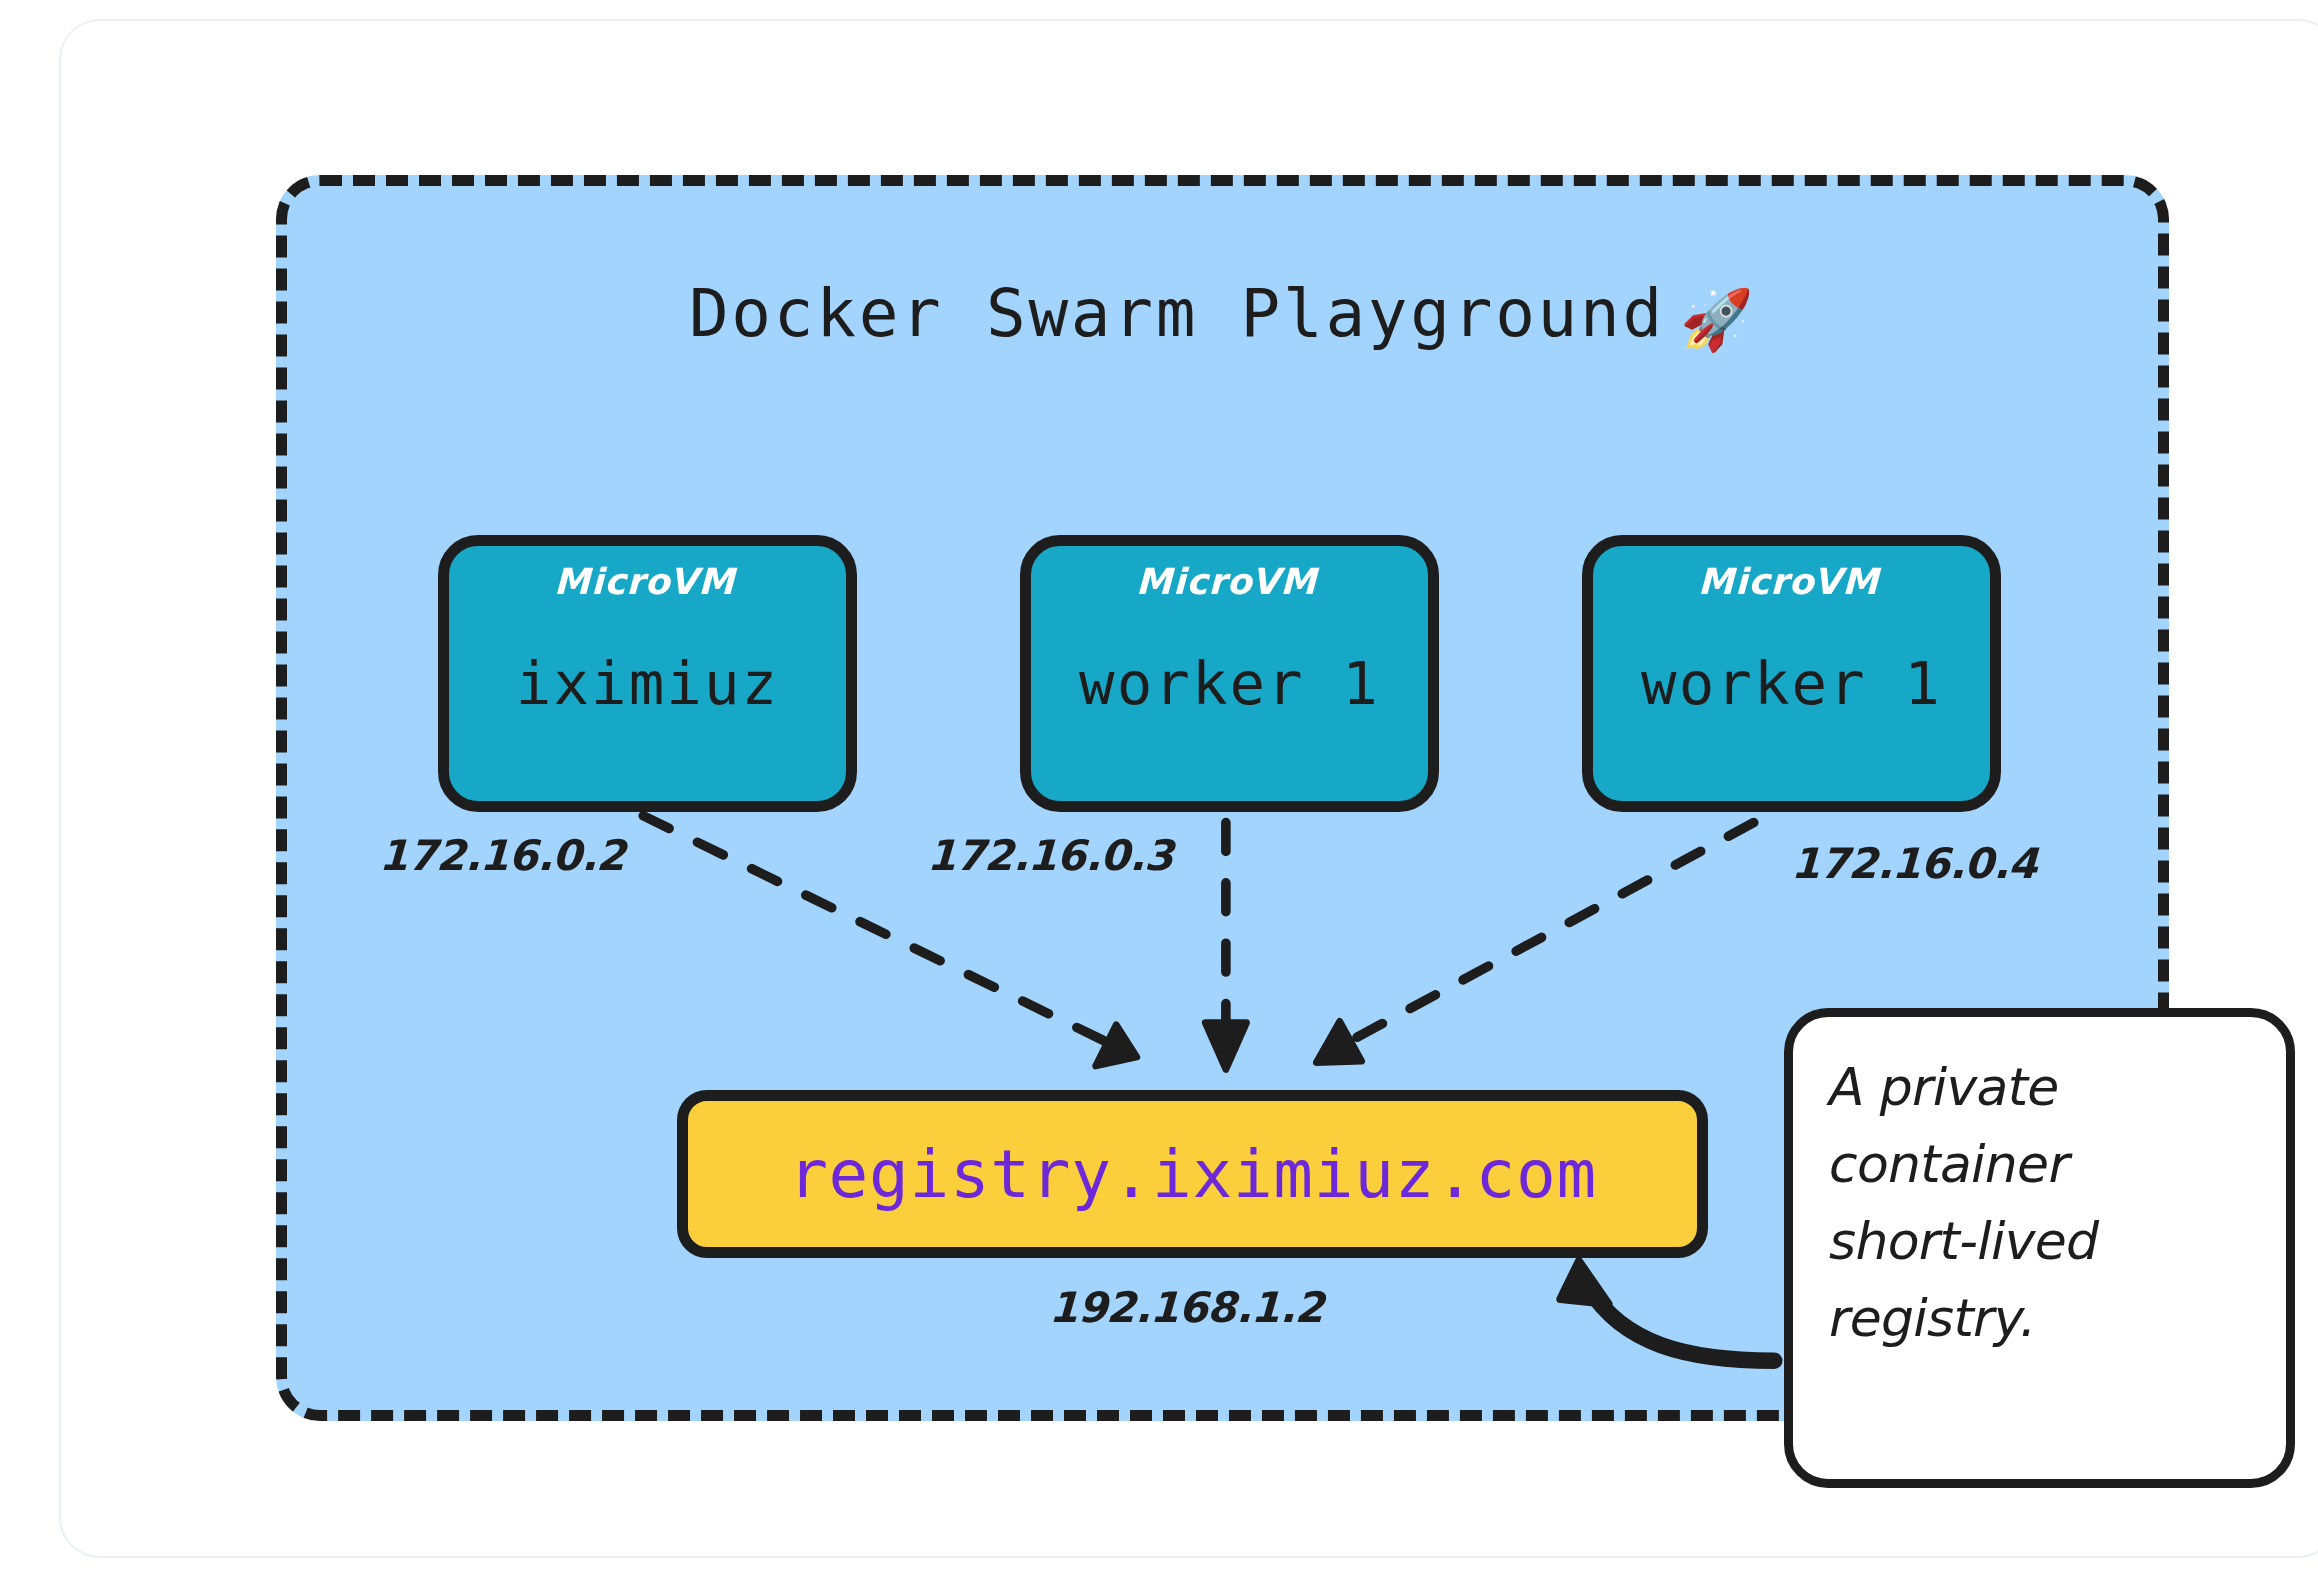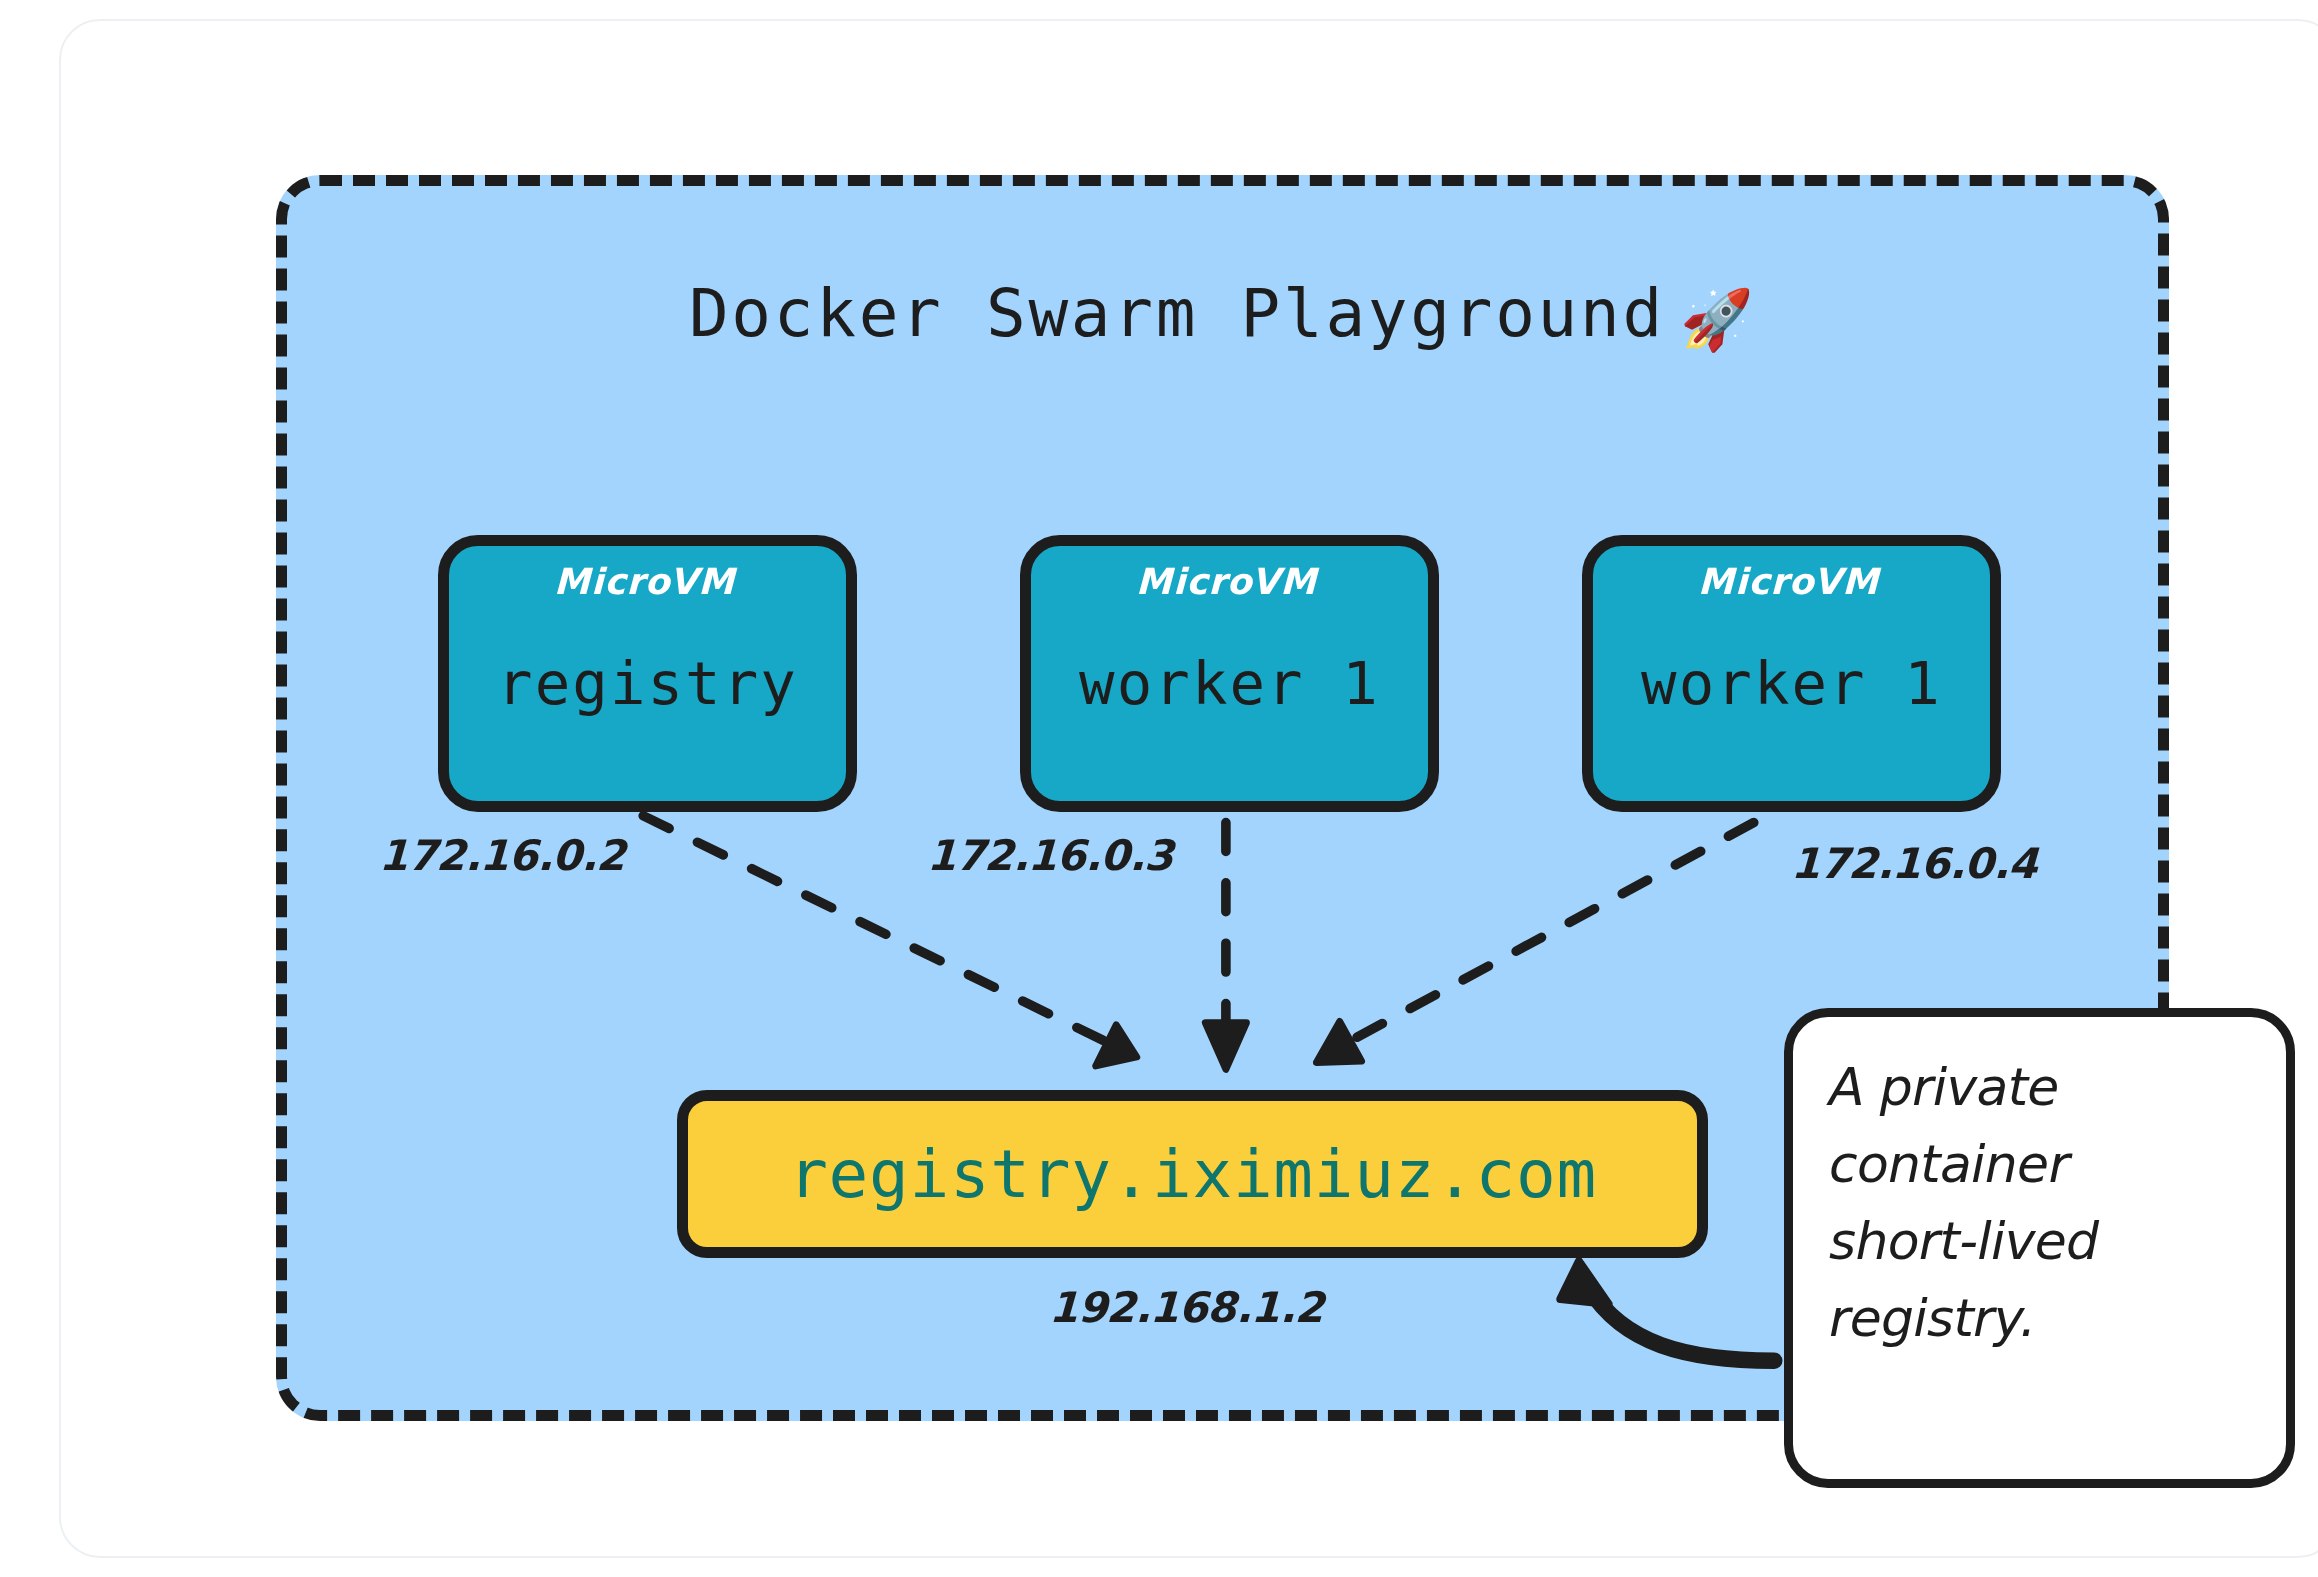--- a/index.html
+++ b/index.html
@@ -117,21 +117,21 @@
     height: 168px;
     background: #fbce3c;
     border: 11px solid #1d1d1d;
     border-radius: 30px;
     box-sizing: border-box;
     display: flex;
     align-items: center;
     justify-content: center;
   }
   #registry-label {
-    color: #0f766e;
+    color: #6d28d9;
     font-family: "DejaVu Sans Mono", "Liberation Mono", monospace;
     font-size: 66px;
     letter-spacing: 0.7px;
     white-space: nowrap;
   }
 
   
   .ip-label {
     position: absolute;
     color: #1d1d1d;
@@ -190,21 +190,21 @@
   <div id="playground">
 
     <div id="playground-title">
       <span>Docker Swarm Playground</span><span class="rocket">🚀</span>
     </div>
 
   </div>
 
   <div class="node" id="node-manager">
     <div class="node-kind">MicroVM</div>
-    <div class="node-name">registry</div>
+    <div class="node-name">iximiuz</div>
   </div>
 
   <div class="node" id="node-worker1">
     <div class="node-kind">MicroVM</div>
     <div class="node-name">worker 1</div>
   </div>
 
   <div class="node" id="node-worker2">
     <div class="node-kind">MicroVM</div>
     <div class="node-name">worker 1</div>

